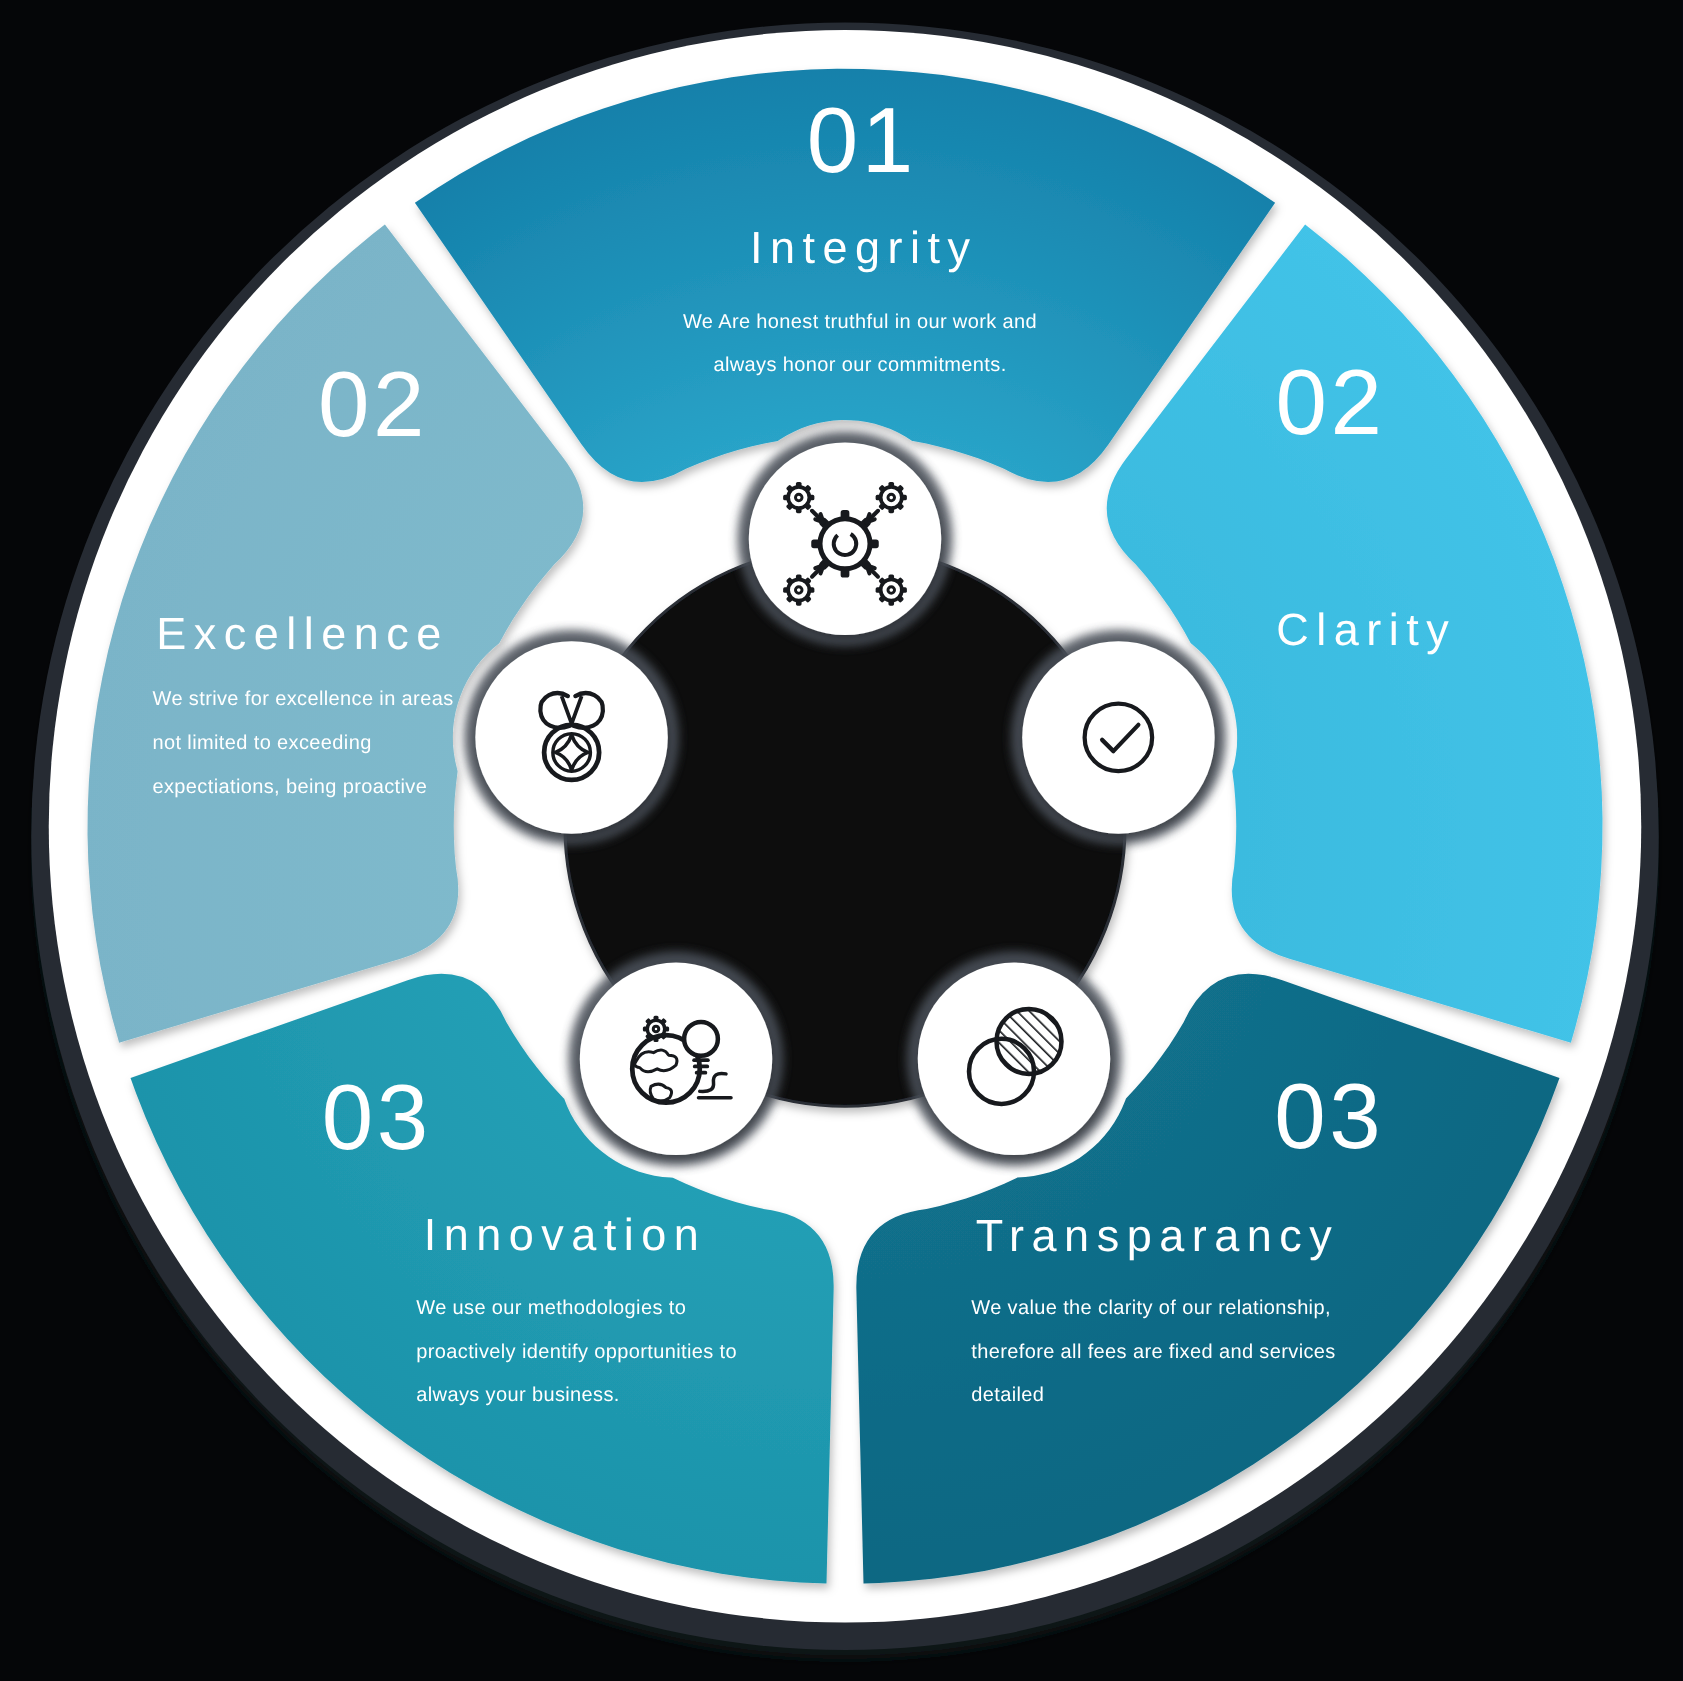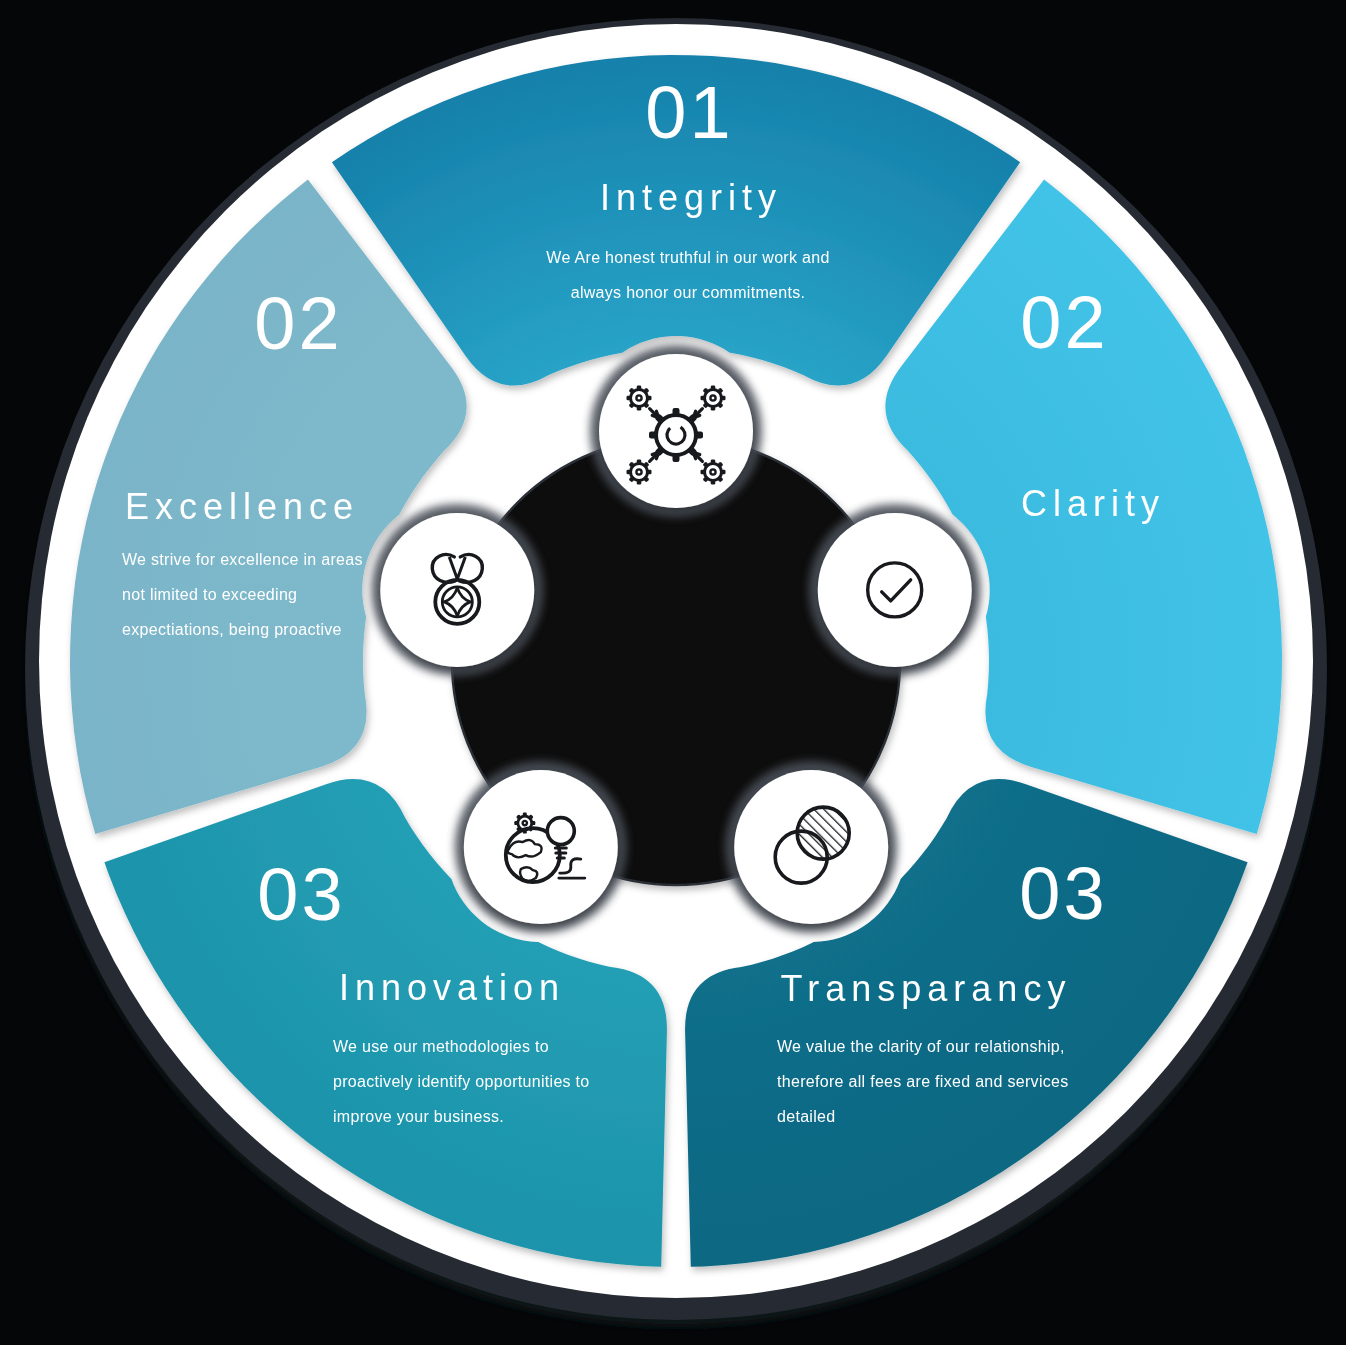--- a/index.html
+++ b/index.html
@@ -199,20 +199,20 @@
   <div class="txt num" style="left:1062px;top:893px">03</div>
   <div class="txt title" style="left:923px;top:989px">Transparancy</div>
   <div class="txt desc" style="left:777px;top:1029px">We value the clarity of our relationship,
 therefore all fees are fixed and services
 detailed</div>
 
   <div class="txt num" style="left:300px;top:894px">03</div>
   <div class="txt title" style="left:449px;top:988px">Innovation</div>
   <div class="txt desc" style="left:333px;top:1029px">We use our methodologies to
 proactively identify opportunities to
-improve your business.</div>
+always your business.</div>
 
   <div class="txt num" style="left:297px;top:323px">02</div>
   <div class="txt title" style="left:239px;top:507px">Excellence</div>
   <div class="txt desc" style="left:122px;top:542px">We strive for excellence in areas
 not limited to exceeding
 expectiations, being proactive</div>
 </div>
 
 </body></html>

